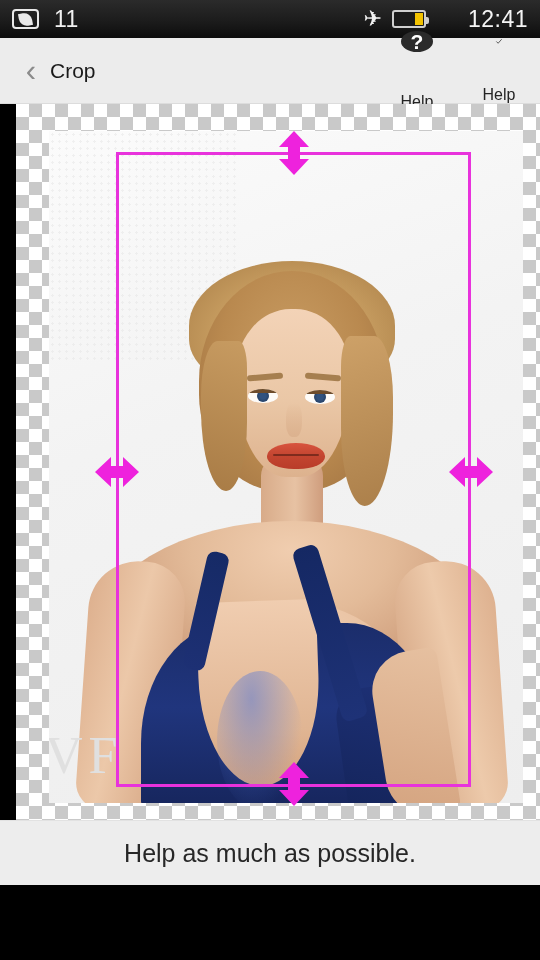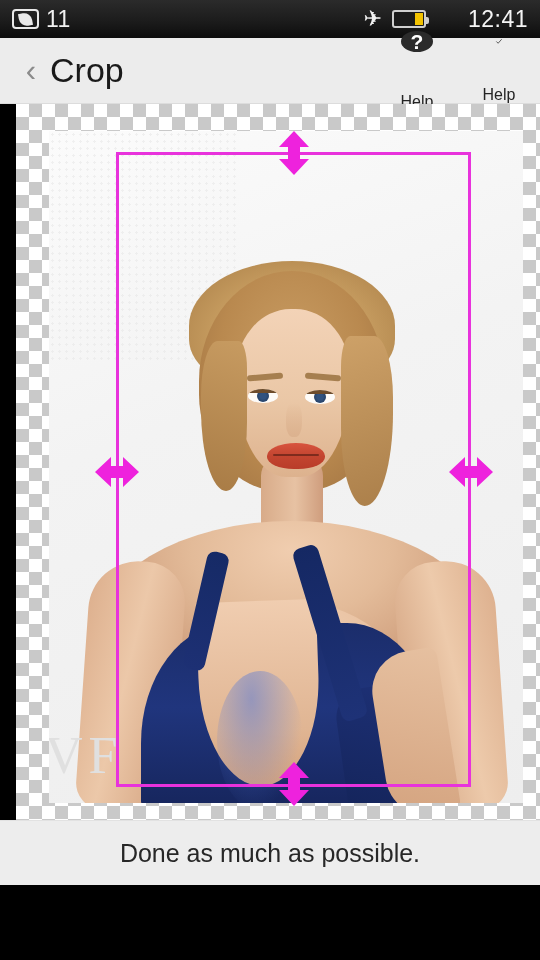--- a/index.html
+++ b/index.html
@@ -10,21 +10,21 @@
     overflow:hidden;
   }
   #app { position:relative; width:540px; height:960px; background:#000; }
 
   
   .statusbar{
     position:absolute; left:0; top:0; width:540px; height:38px;
     background:linear-gradient(180deg,#2b2b2b 0%,#1c1c1c 55%,#0d0d0d 100%);
     display:flex; align-items:center; padding:0 12px;
   }
-  .sb-left{ display:flex; align-items:center; gap:7px; }
+  .sb-left{ display:flex; align-items:center; gap:15px; }
   .sb-right{ margin-left:auto; display:flex; align-items:center; gap:10px; }
   .sb-text{ color:#f2f2f2; font-size:23px; letter-spacing:.5px; }
   .eco-icon{
     position:relative; width:27px; height:20px; border:2px solid #e9e9e9;
     border-radius:4px; display:flex; align-items:center; justify-content:center;
   }
   .eco-icon .leaf{
     width:13px; height:13px; background:#e9e9e9;
     border-radius:0 62% 0 62%; transform:rotate(-10deg);
   }
@@ -44,21 +44,21 @@
   
   .actionbar{
     position:absolute; left:0; top:38px; width:540px; height:66px;
     background:#ececec; display:flex; align-items:center;
     border-bottom:1px solid #dcdcdc;
   }
   .back-chev{
     width:34px; margin-left:14px; color:#8b8b8b; font-size:31px;
     line-height:1; font-weight:300; text-align:center; cursor:pointer;
   }
-  .ab-title{ color:#1a1a1a; font-size:34px; margin-left:2px; }
+  .ab-title{ color:#1a1a1a; font-size:21px; margin-left:2px; }
   .ab-actions{ margin-left:auto; display:flex; align-items:center; }
   .ab-btn{
     width:82px; height:66px; display:flex; flex-direction:column;
     align-items:center; justify-content:center; gap:1px; cursor:pointer;
   }
   .ab-btn .lbl{ color:#242424; font-size:16px;margin-top:40px; }
   .help-badge{
     width:32px; height:32px; border-radius:50%; background:#2b2b2b;
     color:#fff; font-size:21px; font-weight:bold; display:flex;
     align-items:center; justify-content:center; line-height:1;
@@ -337,17 +337,17 @@
       </svg>
     </div>
     <div class="handle h-right">
       <svg width="46" height="44" viewBox="0 0 46 44">
         <path d="M1 22 L17 7 L17 16 L29 16 L29 7 L45 22 L29 37 L29 28 L17 28 L17 37 Z" fill="#ee22dd"></path>
       </svg>
     </div>
   </div>
 
   <div class="bottombar">
-    <div class="msg">Done as much as possible.</div>
+    <div class="msg">Help as much as possible.</div>
   </div>
 
   <div class="navzone"></div>
 </div>
 
 </body></html>

